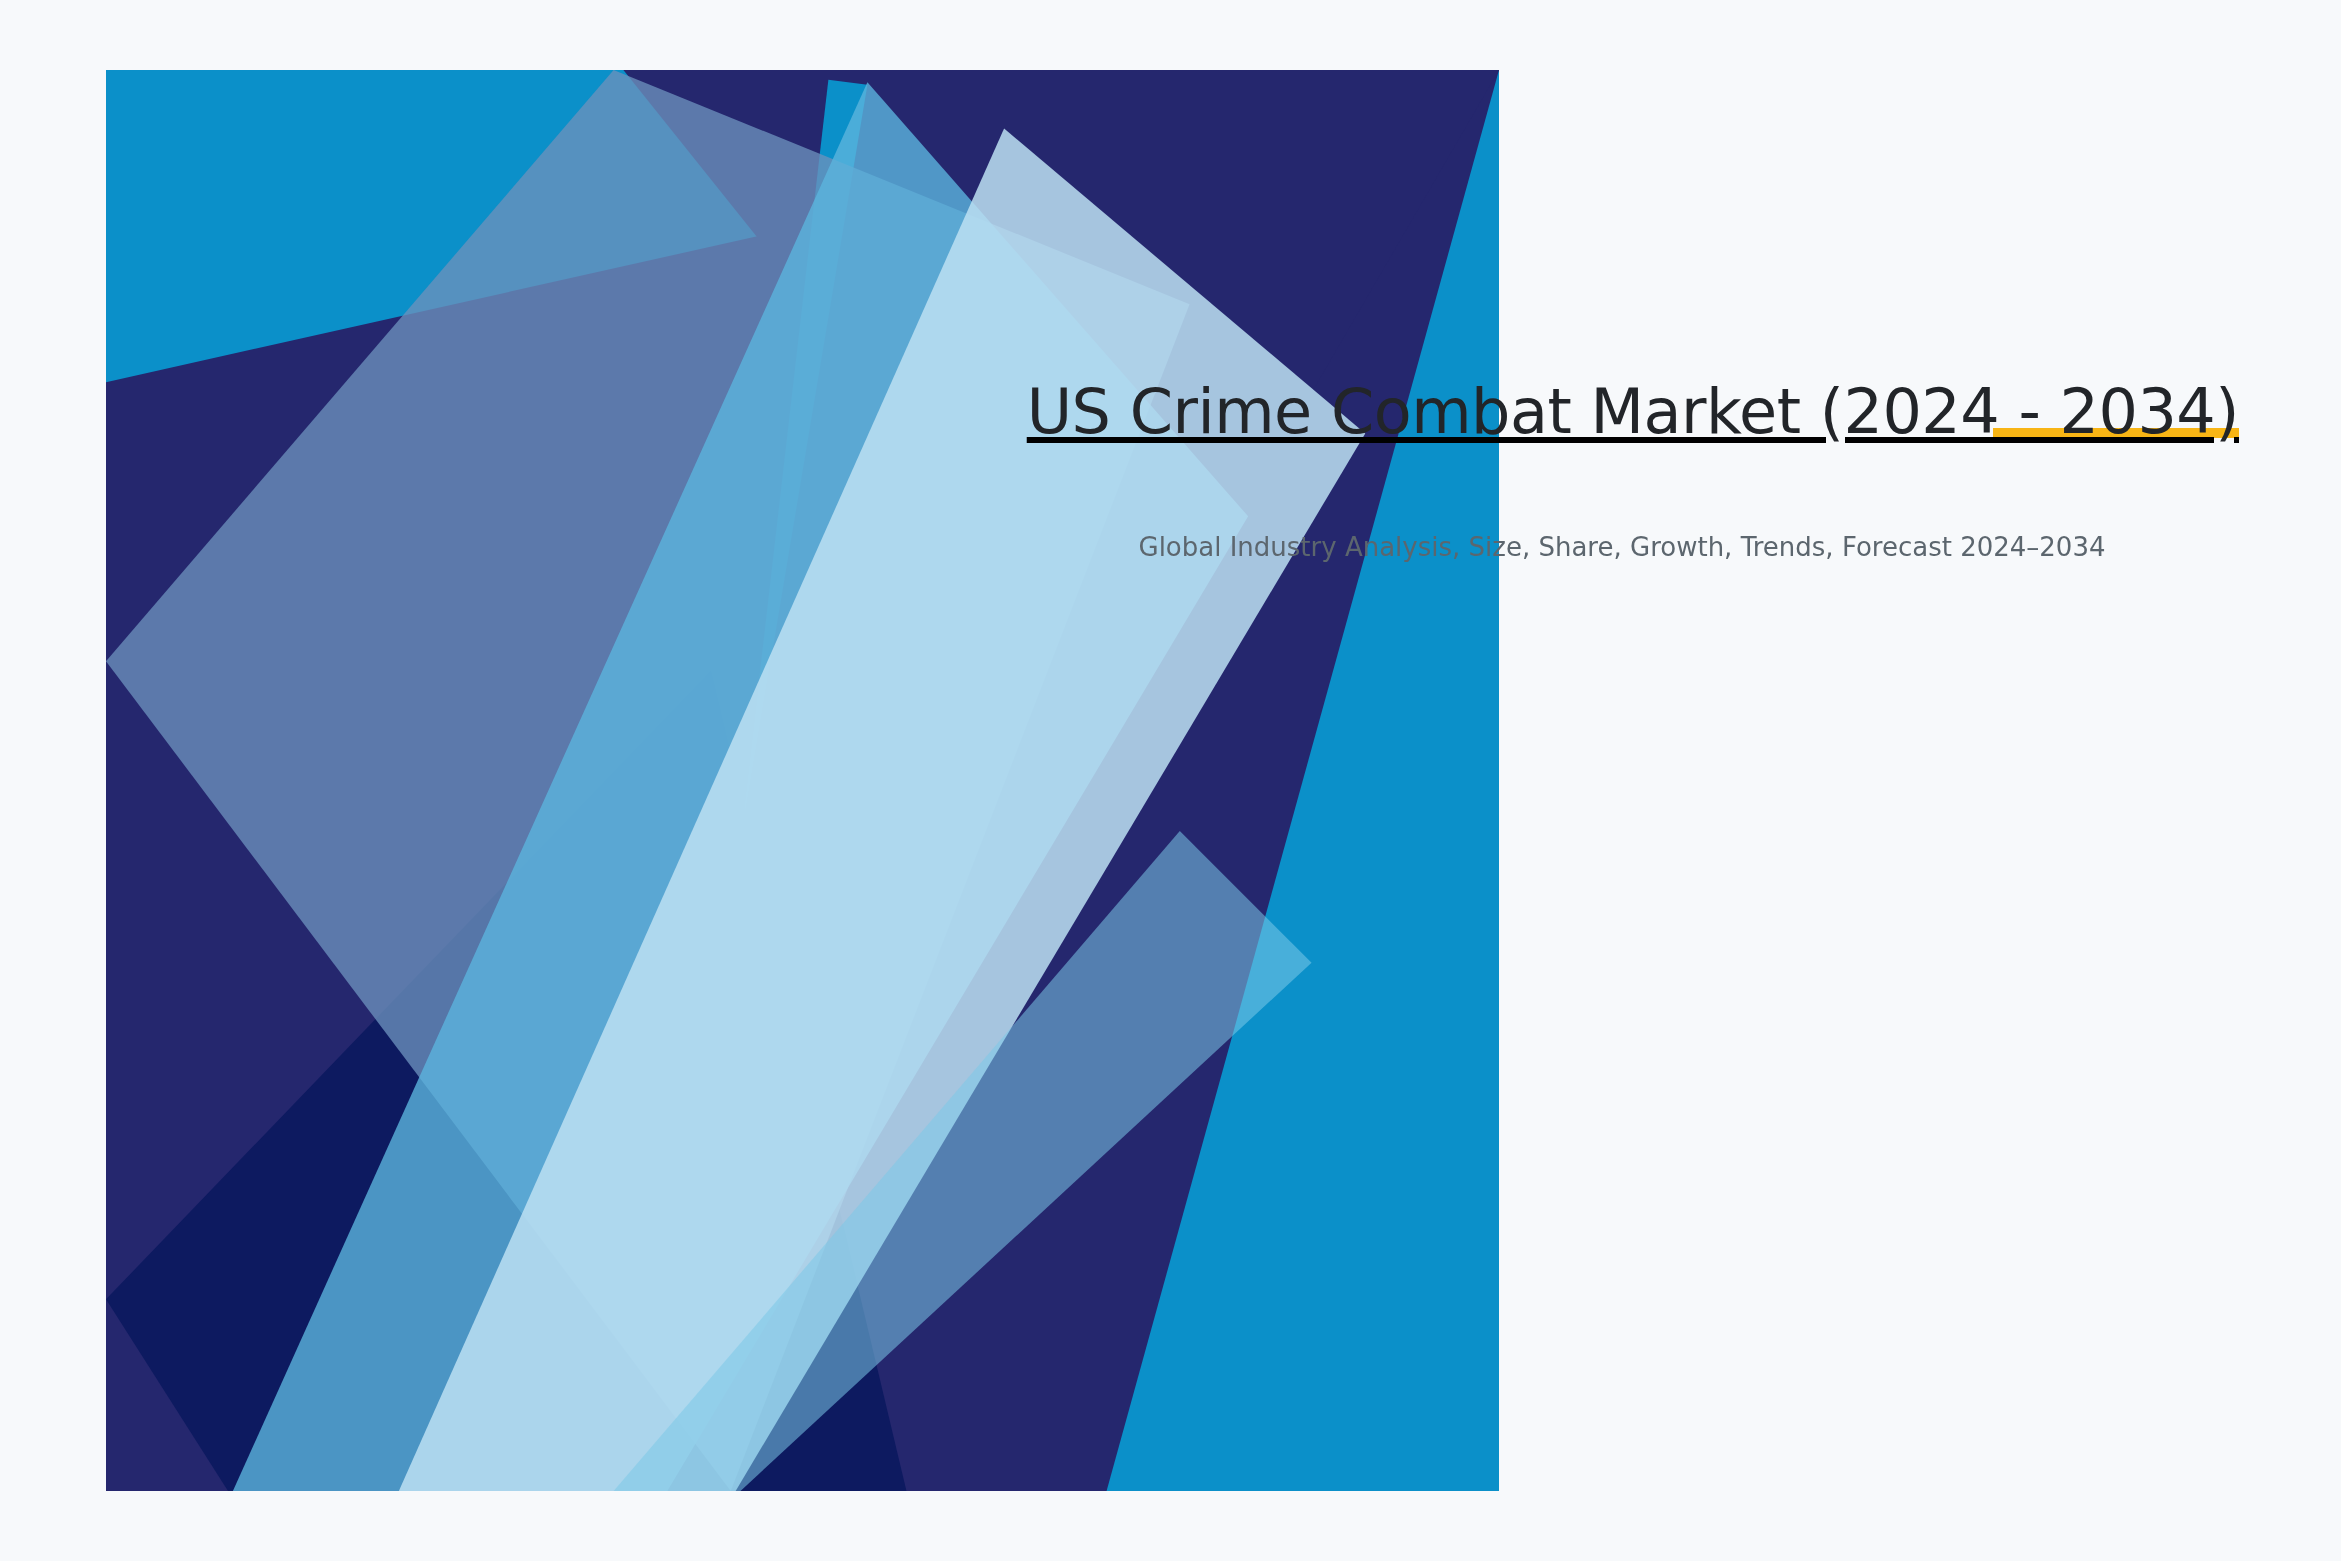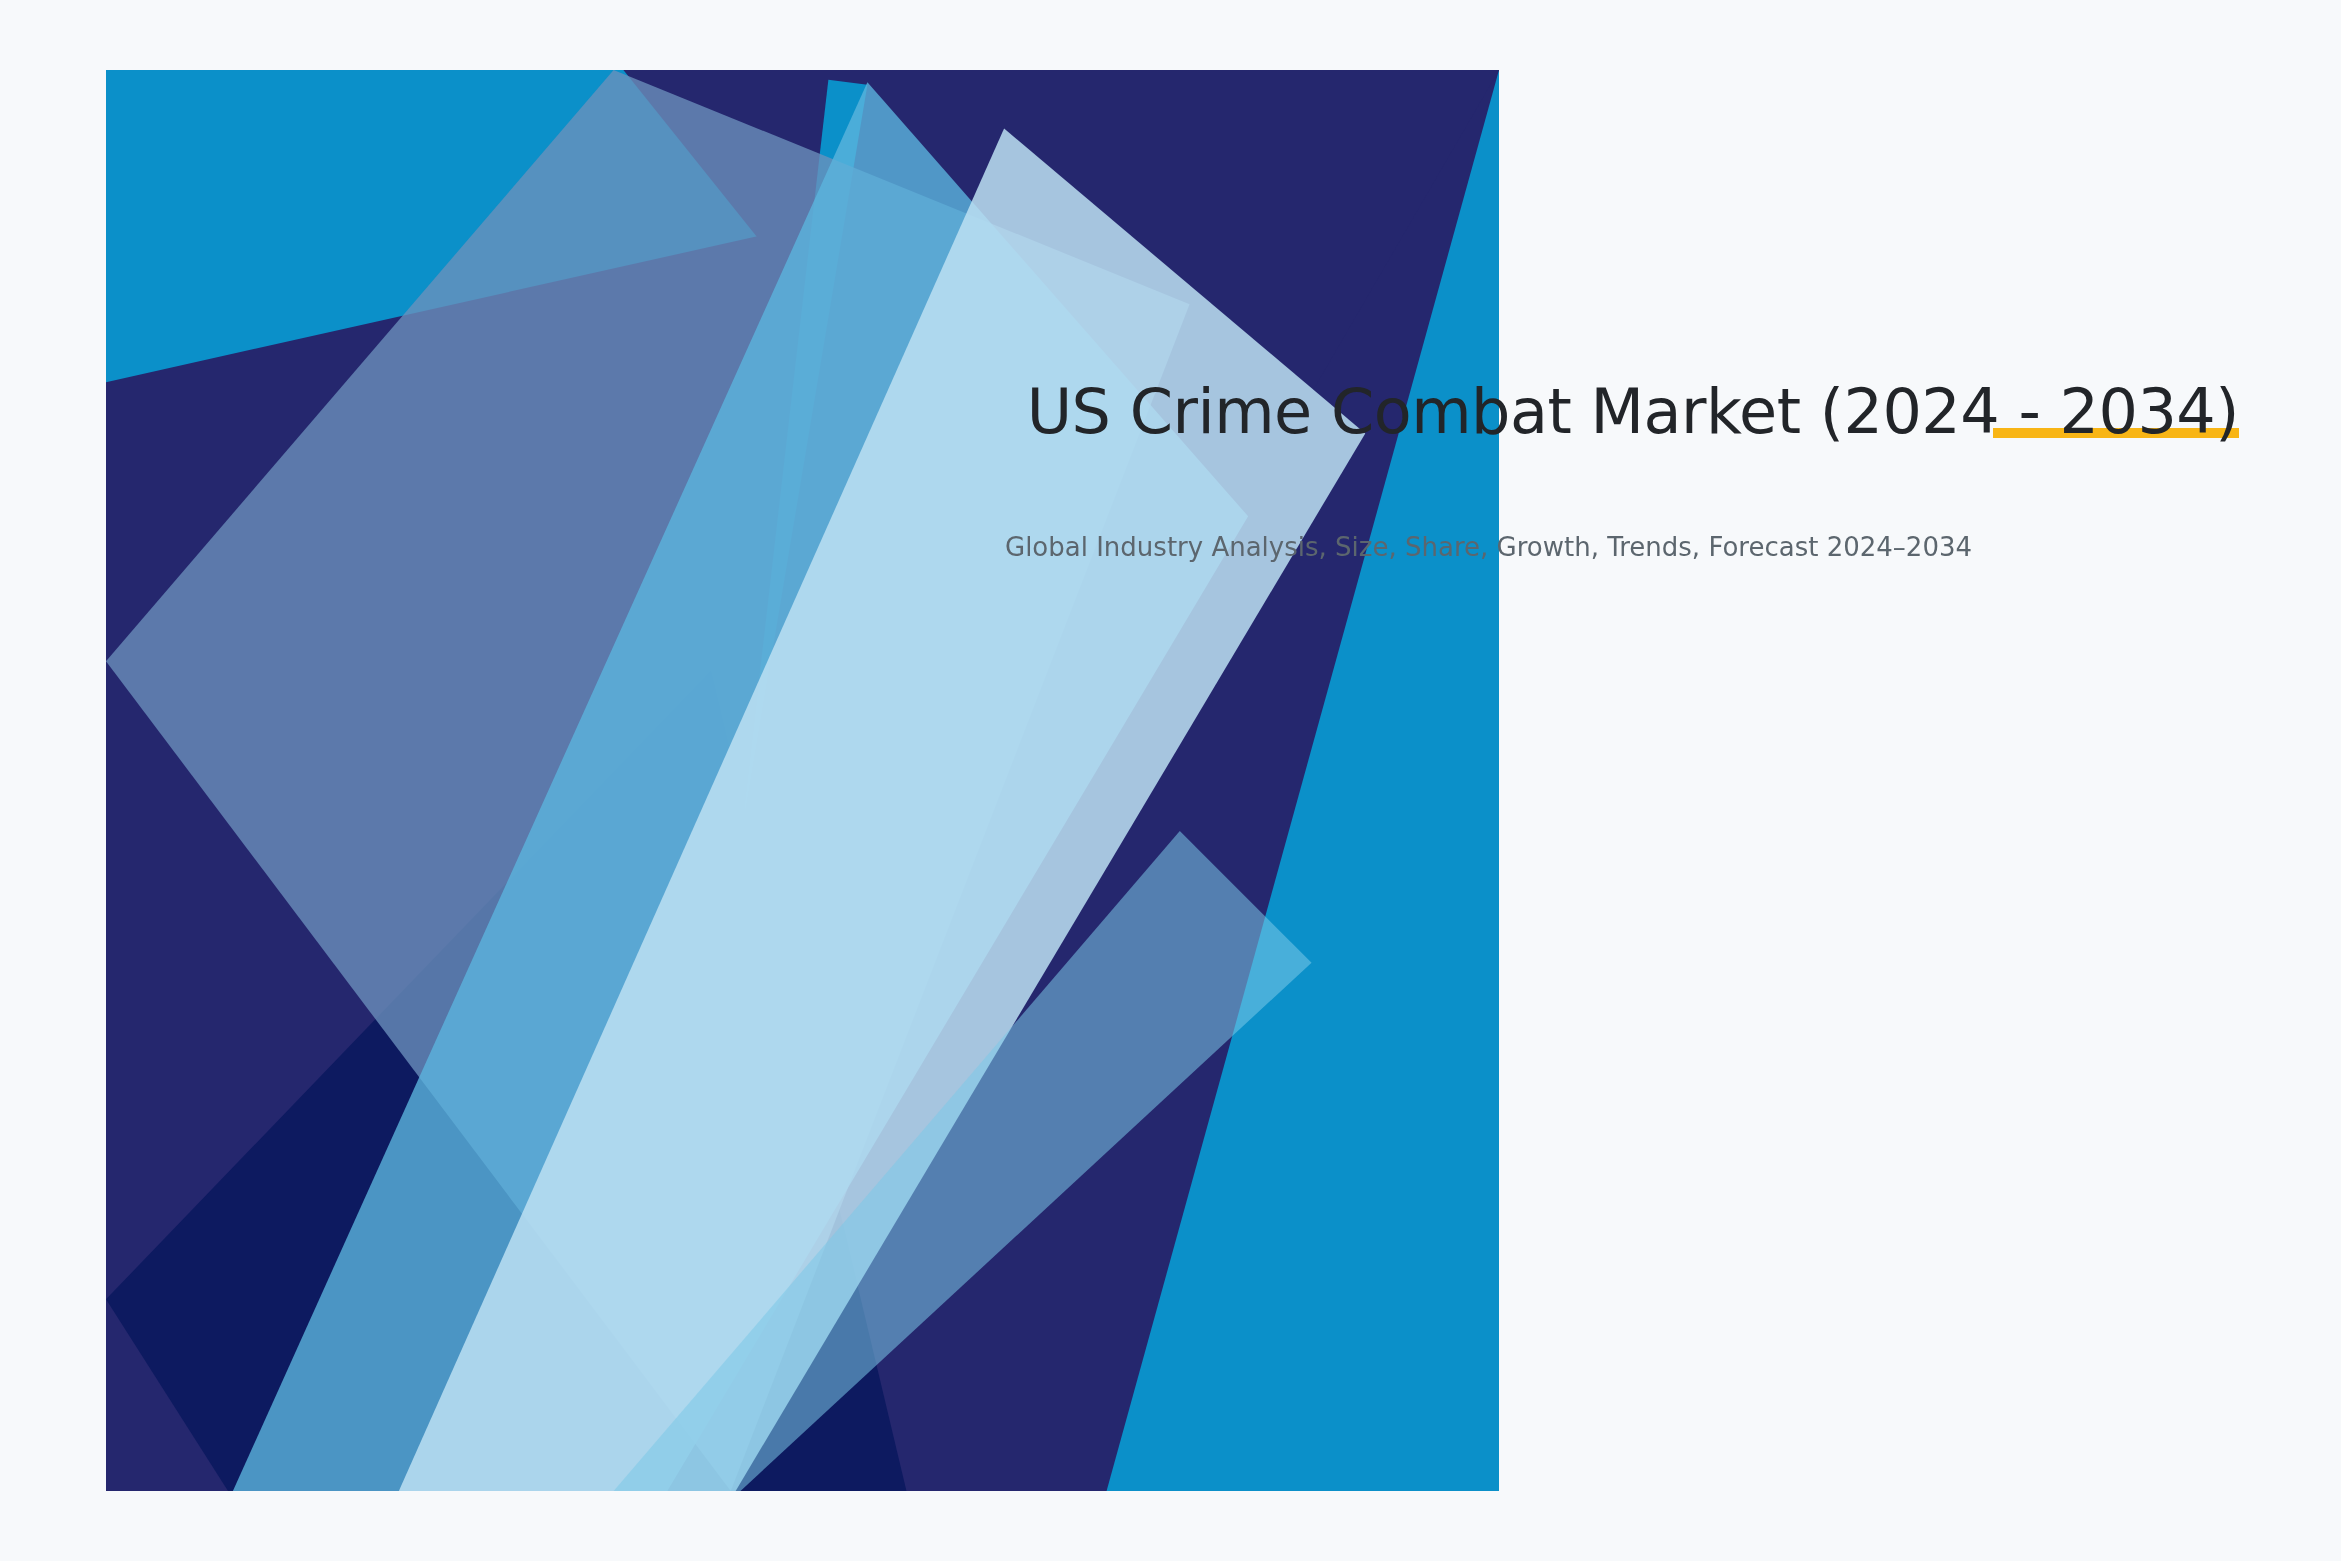--- a/index.html
+++ b/index.html
@@ -41,20 +41,21 @@
     position: absolute;
     left: 1005px;
     top: 376px;
     width: 1234px;
     text-align: right;
   }
 
   #title-wrap {
     position: relative;
     display: block;
+    text-decoration: underline;
   }
 
   #accent-rule {
     position: absolute;
     right: 0;
     bottom: 9.8px;
     width: 246px;
     height: 10.2px;
     background: #f8b515;
     z-index: 1;
@@ -72,21 +73,21 @@
     text-align: right;
   }
 
   #page-subtitle {
     margin: 0;
     padding-top: 83px;
     font-size: 26px;
     line-height: 1.30;
     font-weight: 400;
     color: #5c666e;
-    text-align: left;
+    text-align: center;
   }
 </style>
 </head>
 <body>
 
 <div id="cover">
 
   <div id="artwork">
     <svg viewBox="0 0 2854 2913" preserveAspectRatio="none">
 

